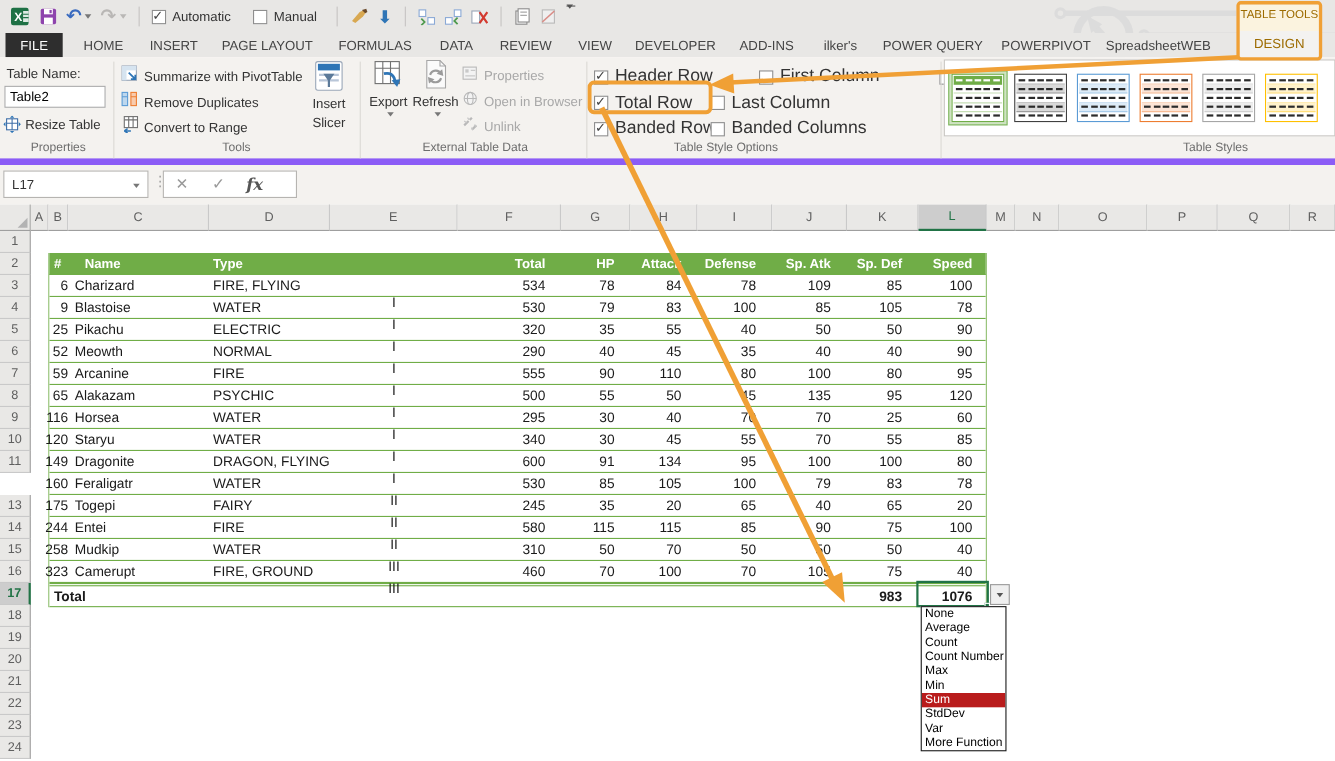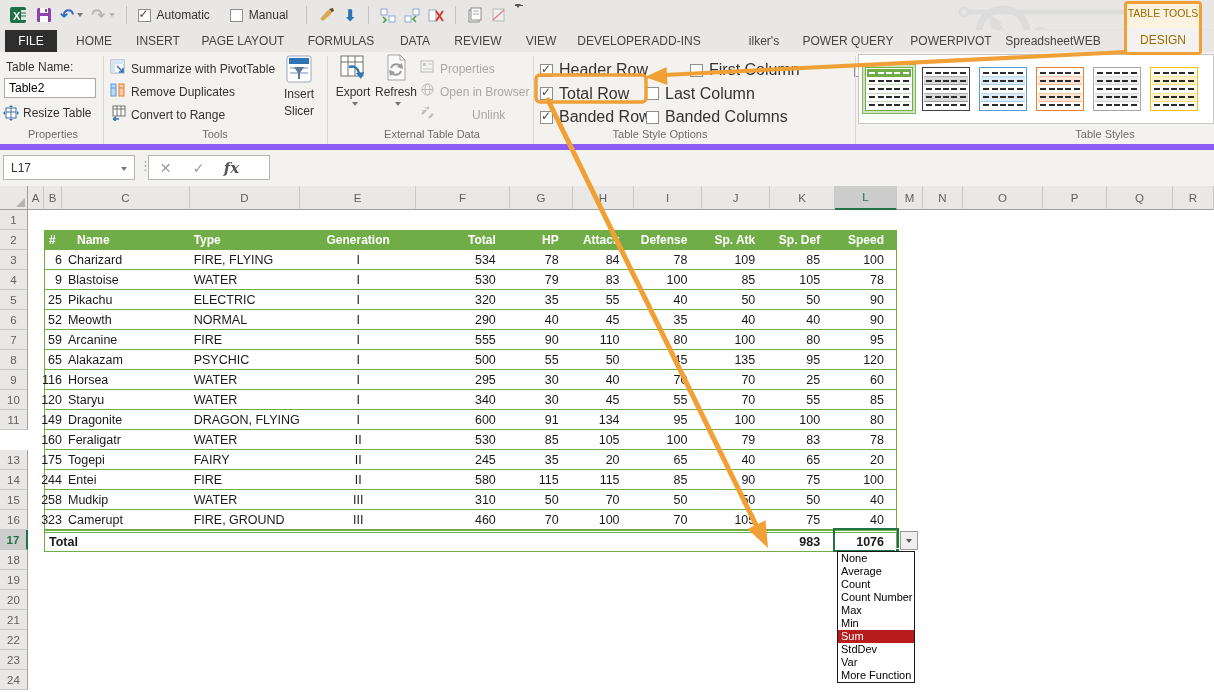--- a/index.html
+++ b/index.html
@@ -72,21 +72,21 @@
   .rowhead { position:absolute; left:0; width:28px; height:20px; background:#E9E8E6; border-right:1px solid #9F9F9F; border-bottom:1px solid #C9C9C9; display:flex; align-items:center; justify-content:center; font-size:11.5px; color:#5F5F5F; cursor:pointer; }
   .rowhead.sel { background:#CDCDCD; color:#217346; font-weight:bold; border-right:2px solid #217346; }
 
   
   #ptable { position:absolute; left:44px; top:230px; width:853px; border-left:1px solid #70AD47; border-right:1px solid #70AD47; z-index:10; }
   .trow { display:flex; height:20px; border-bottom:1px solid #70AD47; background:#fff; }
   .trow.head { background:#70AD47; border-bottom:1px solid #70AD47; }
   .trow.total { border-top:3px double #70AD47; height:22px; }
   .tcell { height:100%; display:flex; align-items:center; font-size:12.5px; color:#1A1A1A; overflow:visible; white-space:nowrap; cursor:cell; }
   .trow.head .tcell { color:#fff; font-weight:bold; font-size:12px; }
-  .al { justify-content:flex-start; } .ar { justify-content:flex-end; } .ac { justify-content:center; }
+  .al { justify-content:flex-start; } .ar { justify-content:flex-end; } .ac { justify-content:center;margin-top:15px; }
   .b { font-weight:bold; }
 
   
   #sel-cell { position:absolute; left:833px; top:528px; width:66px; height:24px; border:2px solid #217346; z-index:12; pointer-events:none; }
   #sel-handle { position:absolute; right:-3px; bottom:-3px; width:5px; height:5px; background:#217346; border:1px solid #fff; }
   #dd-btn { position:absolute; left:900px; top:531px; width:18px; height:19px; background:#EFEFEF; border:1px solid #9A9A9A; display:flex; align-items:center; justify-content:center; cursor:pointer; z-index:12; }
   #dd-btn .ddcaret { margin:0; border-top-color:#555; }
   #dd-list { position:absolute; left:837px; top:551px; width:78px; height:132px; background:#fff; border:1px solid #1A1A1A; z-index:45; overflow:hidden; }
   .dditem { height:13px; line-height:13px; font-size:11px; padding-left:3px; white-space:nowrap; color:#000; cursor:pointer; }
   .dditem.sel { background:#b91c1c; color:#fff; }
@@ -206,21 +206,21 @@
   <div id="file-tab">FILE</div>
 
 <div class="rtab" style="left: 34px; width: 120px;">HOME</div>
     <div class="rtab" style="left: 98px; width: 120px;">INSERT</div>
     <div class="rtab" style="left: 183px; width: 120px;">PAGE LAYOUT</div>
     <div class="rtab" style="left: 281px; width: 120px;">FORMULAS</div>
     <div class="rtab" style="left: 355px; width: 120px;">DATA</div>
     <div class="rtab" style="left: 418px; width: 120px;">REVIEW</div>
     <div class="rtab" style="left: 481px; width: 120px;">VIEW</div>
     <div class="rtab" style="left: 554px; width: 120px;">DEVELOPER</div>
-    <div class="rtab" style="left: 616px; width: 120px;">ADD-INS</div>
+    <div class="rtab" style="left: 637px; width: 120px;">ADD-INS</div>
     <div class="rtab" style="left: 704px; width: 120px;">ilker's</div>
     <div class="rtab" style="left: 788px; width: 120px;">POWER QUERY</div>
     <div class="rtab" style="left: 891px; width: 120px;">POWERPIVOT</div>
     <div class="rtab" style="left: 993px; width: 120px;">SpreadsheetWEB</div>
   </div>
 
 <div id="tabletools-box">
   <div id="tabletools-label">TABLE TOOLS</div>
   <div id="design-label">DESIGN</div>
 </div>
@@ -320,21 +320,21 @@
         <span class="rlabel dis" style="margin-left: 5px;">Properties</span>
       </div>
       <div class="ribbon-item" style="left: 420px; top: 30px;">
         <span class="icon16"><svg width="15" height="15">
             <circle cx="7.5" cy="7.5" r="5.5" fill="#F3F3F3" stroke="#B9B9B9"></circle>
             <line x1="2" y1="7.5" x2="13" y2="7.5" stroke="#B9B9B9"></line>
             <ellipse cx="7.5" cy="7.5" rx="2.6" ry="5.5" fill="none" stroke="#B9B9B9"></ellipse>
           </svg></span>
         <span class="rlabel dis" style="margin-left: 5px;">Open in Browser</span>
       </div>
-      <div class="ribbon-item" style="left: 420px; top: 53px; gap: 32px;">
+      <div class="ribbon-item" style="left: 420px; top: 53px;">
         <span class="icon16"><svg width="15" height="15">
             <path d="M2 9 l4 -4 M9 2 l-2 2" stroke="#B9B9B9" stroke-width="2" fill="none"></path>
             <path d="M9 13 l4 -4" stroke="#B9B9B9" stroke-width="2"></path>
             <path d="M5 2 l1.5 2 M2 5 l2 1.5 M13 10 l-2 -1.5 M10 13 l-1.5 -2" stroke="#C9C9C9" stroke-width="1.2"></path>
           </svg></span>
         <span class="rlabel dis" style="margin-left: 5px;">Unlink</span>
       </div>
     </div>
   <div class="glabel" style="left:352px;width:160px;">External Table Data</div>
   <div class="gsep" style="left:533px;"></div>

